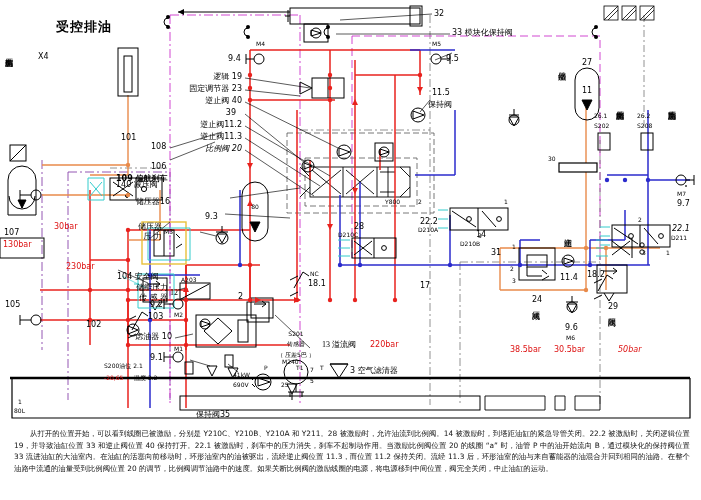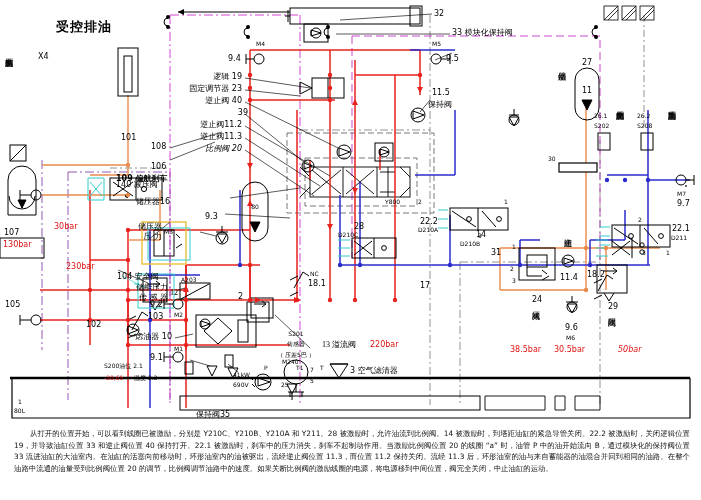--- a/index.html
+++ b/index.html
@@ -564,21 +564,21 @@
   <div class="lbl" style="left:117px;top:272px;">104 安全阀</div>
   <div class="lbl" style="left:5px;top:300px;">105</div>
   <div class="lbl" style="left:86px;top:320px;">102</div>
   <div class="lbl" style="left:148px;top:312px;">103</div>
   <div class="lbl xs" style="left:18px;top:398px;">1</div>
   <div class="lbl xs" style="left:14px;top:407px;">80L</div>
 
   <div class="lbl rt" style="left:170px;top:72px;width:72px;">逻辑  19</div>
   <div class="lbl rt" style="left:155px;top:84px;width:87px;">固定调节器 23</div>
   <div class="lbl rt" style="left:170px;top:96px;width:72px;">逆止阀  40</div>
-  <div class="lbl rt" style="left:176px;top:108px;width:72px;">39</div>
+  <div class="lbl rt" style="left:164px;top:108px;width:72px;">39</div>
   <div class="lbl rt" style="left:160px;top:120px;width:82px;">逆止阀11.2</div>
   <div class="lbl rt" style="left:160px;top:132px;width:82px;">逆止阀11.3</div>
   <div class="lbl rt" style="left:166px;top:144px;width:76px;font-style:italic;">比例阀  20</div>
 
   <div class="lbl rt" style="left:96px;top:197px;width:74px;">储压器16</div>
   <div class="lbl rt" style="left:96px;top:222px;width:66px;">储压器</div>
   <div class="lbl rt" style="left:96px;top:232px;width:66px;">压  力</div>
   <div class="lbl xs" style="left:164px;top:228px;">M3</div>
   <div class="lbl rt" style="left:96px;top:283px;width:72px;">储能压力</div>
   <div class="lbl rt" style="left:96px;top:293px;width:72px;">传 感 器</div>
@@ -651,21 +651,21 @@
   <div class="lbl ctr" style="left:526px;top:295px;width:22px;">24</div>
   <div class="lbl vert" style="left:530px;top:305px;height:40px;font-size:8px;">减压阀</div>
   <div class="lbl red" style="left:510px;top:345px;">38.5bar</div>
   <div class="lbl" style="left:565px;top:323px;">9.6</div>
   <div class="lbl xs" style="left:566px;top:334px;">M6</div>
   <div class="lbl red" style="left:554px;top:345px;">30.5bar</div>
   <div class="lbl" style="left:587px;top:270px;">18.2</div>
   <div class="lbl ctr" style="left:602px;top:302px;width:22px;">29</div>
   <div class="lbl vert" style="left:606px;top:312px;height:30px;font-size:8px;">限压阀</div>
   <div class="lbl red" style="left:618px;top:345px;font-style:italic;">50bar</div>
-  <div class="lbl" style="left:672px;top:224px;">22.1</div>
+  <div class="lbl" style="left:672px;top:224px;font-style:italic;">22.1</div>
   <div class="lbl xs" style="left:671px;top:234px;">D211</div>
   <div class="lbl xs" style="left:666px;top:249px;">1</div>
   <div class="lbl xs" style="left:638px;top:216px;">2</div>
   <div class="lbl xs" style="left:642px;top:249px;">3</div>
   <div class="lbl xs" style="left:504px;top:198px;">1</div>
   <div class="lbl xs" style="left:478px;top:232px;">3</div>
   <div class="lbl xs" style="left:512px;top:243px;">1</div>
   <div class="lbl xs" style="left:510px;top:265px;">2</div>
   <div class="lbl xs" style="left:512px;top:277px;">3</div>
 

